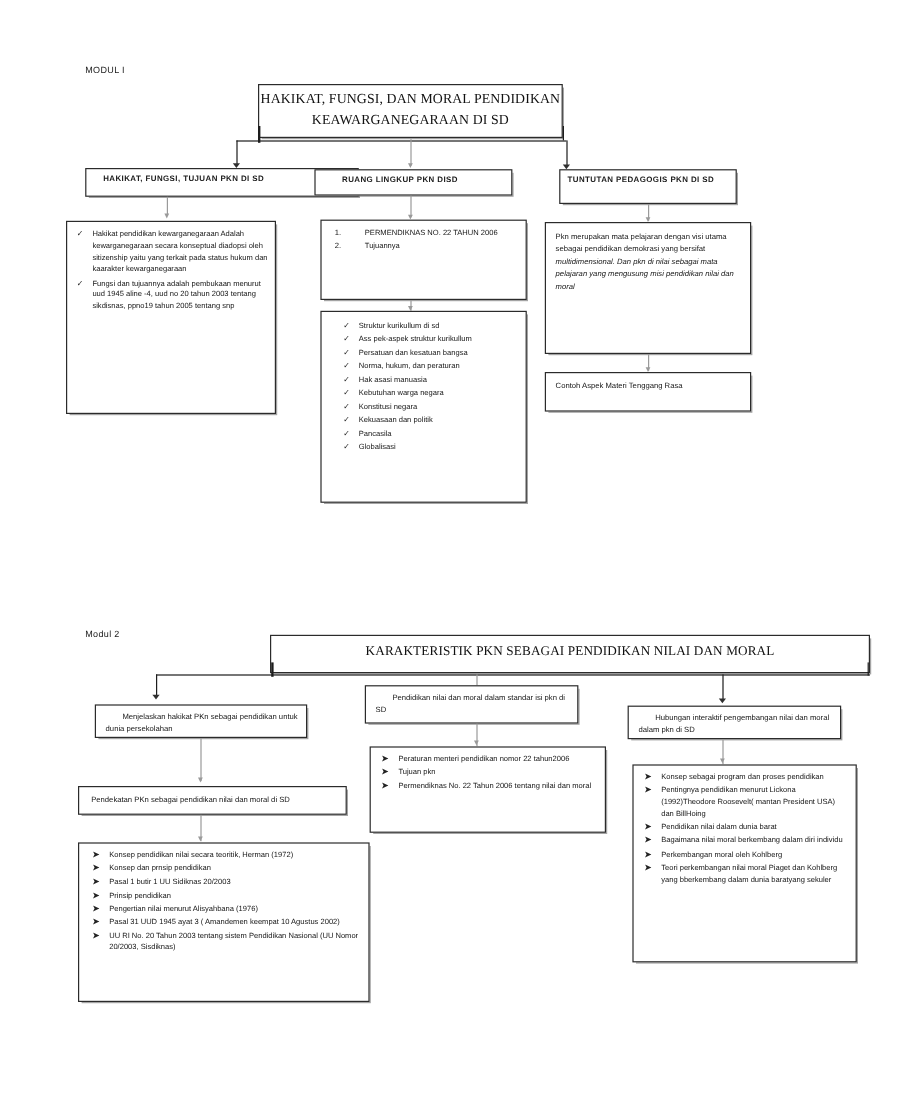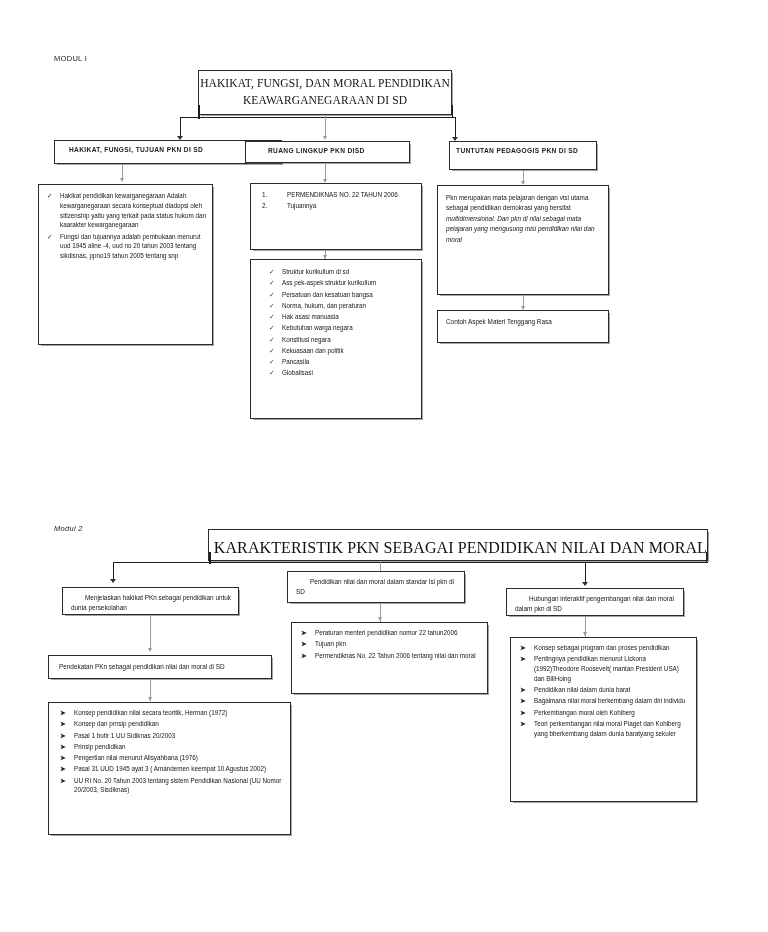--- a/index.html
+++ b/index.html
@@ -4,21 +4,21 @@
 <style>
   html,body{margin:0;padding:0;}
   body{
     width:768px;height:932px;
     background:#ffffff;
     font-family:"Liberation Sans", sans-serif;
     color:#111;
     position:relative;
     overflow:hidden;
   }
-  .canvas{position:absolute;left:0;top:0;width:664px;height:932px;}
+  .canvas{position:absolute;left:17px;top:0;width:664px;height:932px;}
 
   
   .box{
     position:absolute;
     border:1.3px solid #2b2b2b;
     background:#fff;
     box-sizing:border-box;
     box-shadow:2px 2px 0 -1px rgba(90,90,90,.55);
   }
 
@@ -189,24 +189,24 @@
     <div class="para"><span>Pkn  merupakan mata pelajaran dengan visi utama sebagai pendidikan demokrasi yang bersifat </span><span class="ital">multidimensional. Dan pkn di nilai sebagai mata pelajaran yang mengusung misi pendidikan nilai dan moral</span></div>
   </div>
 
   <div class="ln v grey" style="left:523px;top:295px;height:14px;"></div>
   <div class="arw grey sm" style="left:520.5px;top:306px;"></div>
 
   <div class="box" style="left:437px;top:310px;width:172px;height:33px;">
     <div class="plain">Contoh Aspek Materi Tenggang Rasa</div>
   </div>
 
-  <div class="modlabel" style="left:54px;top:524px;font-style:italic;">Modul 2</div>
+  <div class="modlabel" style="left:54px;top:524px;">Modul 2</div>
 
   <div class="box" style="left:208px;top:529px;width:500px;height:32px;">
-    <div class="title-serif" style="font-size:16px;padding-top:6px;text-align:right;">KARAKTERISTIK PKN SEBAGAI PENDIDIKAN NILAI DAN MORAL</div>
+    <div class="title-serif" style="font-size:11px;padding-top:6px;">KARAKTERISTIK PKN SEBAGAI PENDIDIKAN NILAI DAN MORAL</div>
   </div>
 
   <div class="ln v thick" style="left:209px;top:552px;width:2px;height:12px;"></div>
   <div class="ln h thick" style="left:113px;top:562px;width:595px;height:1.4px;"></div>
   <div class="ln v thick" style="left:113px;top:562px;height:19px;"></div>
   <div class="arw" style="left:110px;top:579px;"></div>
 
   <div class="ln v grey" style="left:380px;top:562px;height:19px;"></div>
   <div class="arw grey sm" style="left:377.5px;top:578px;"></div>
 

